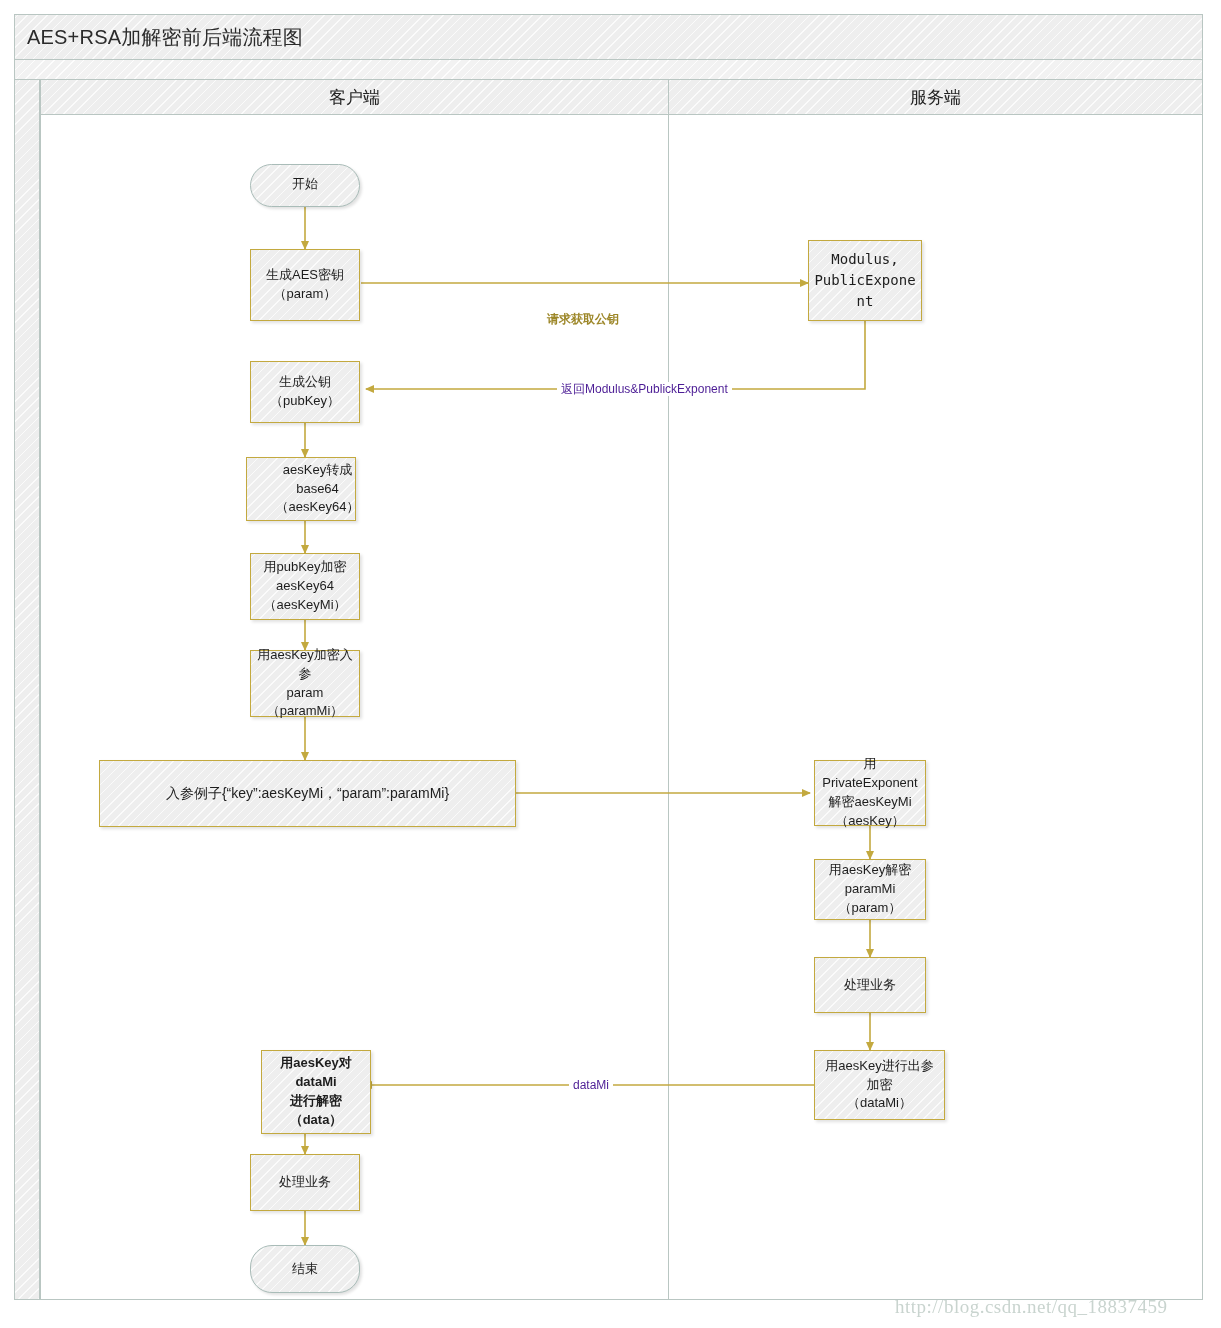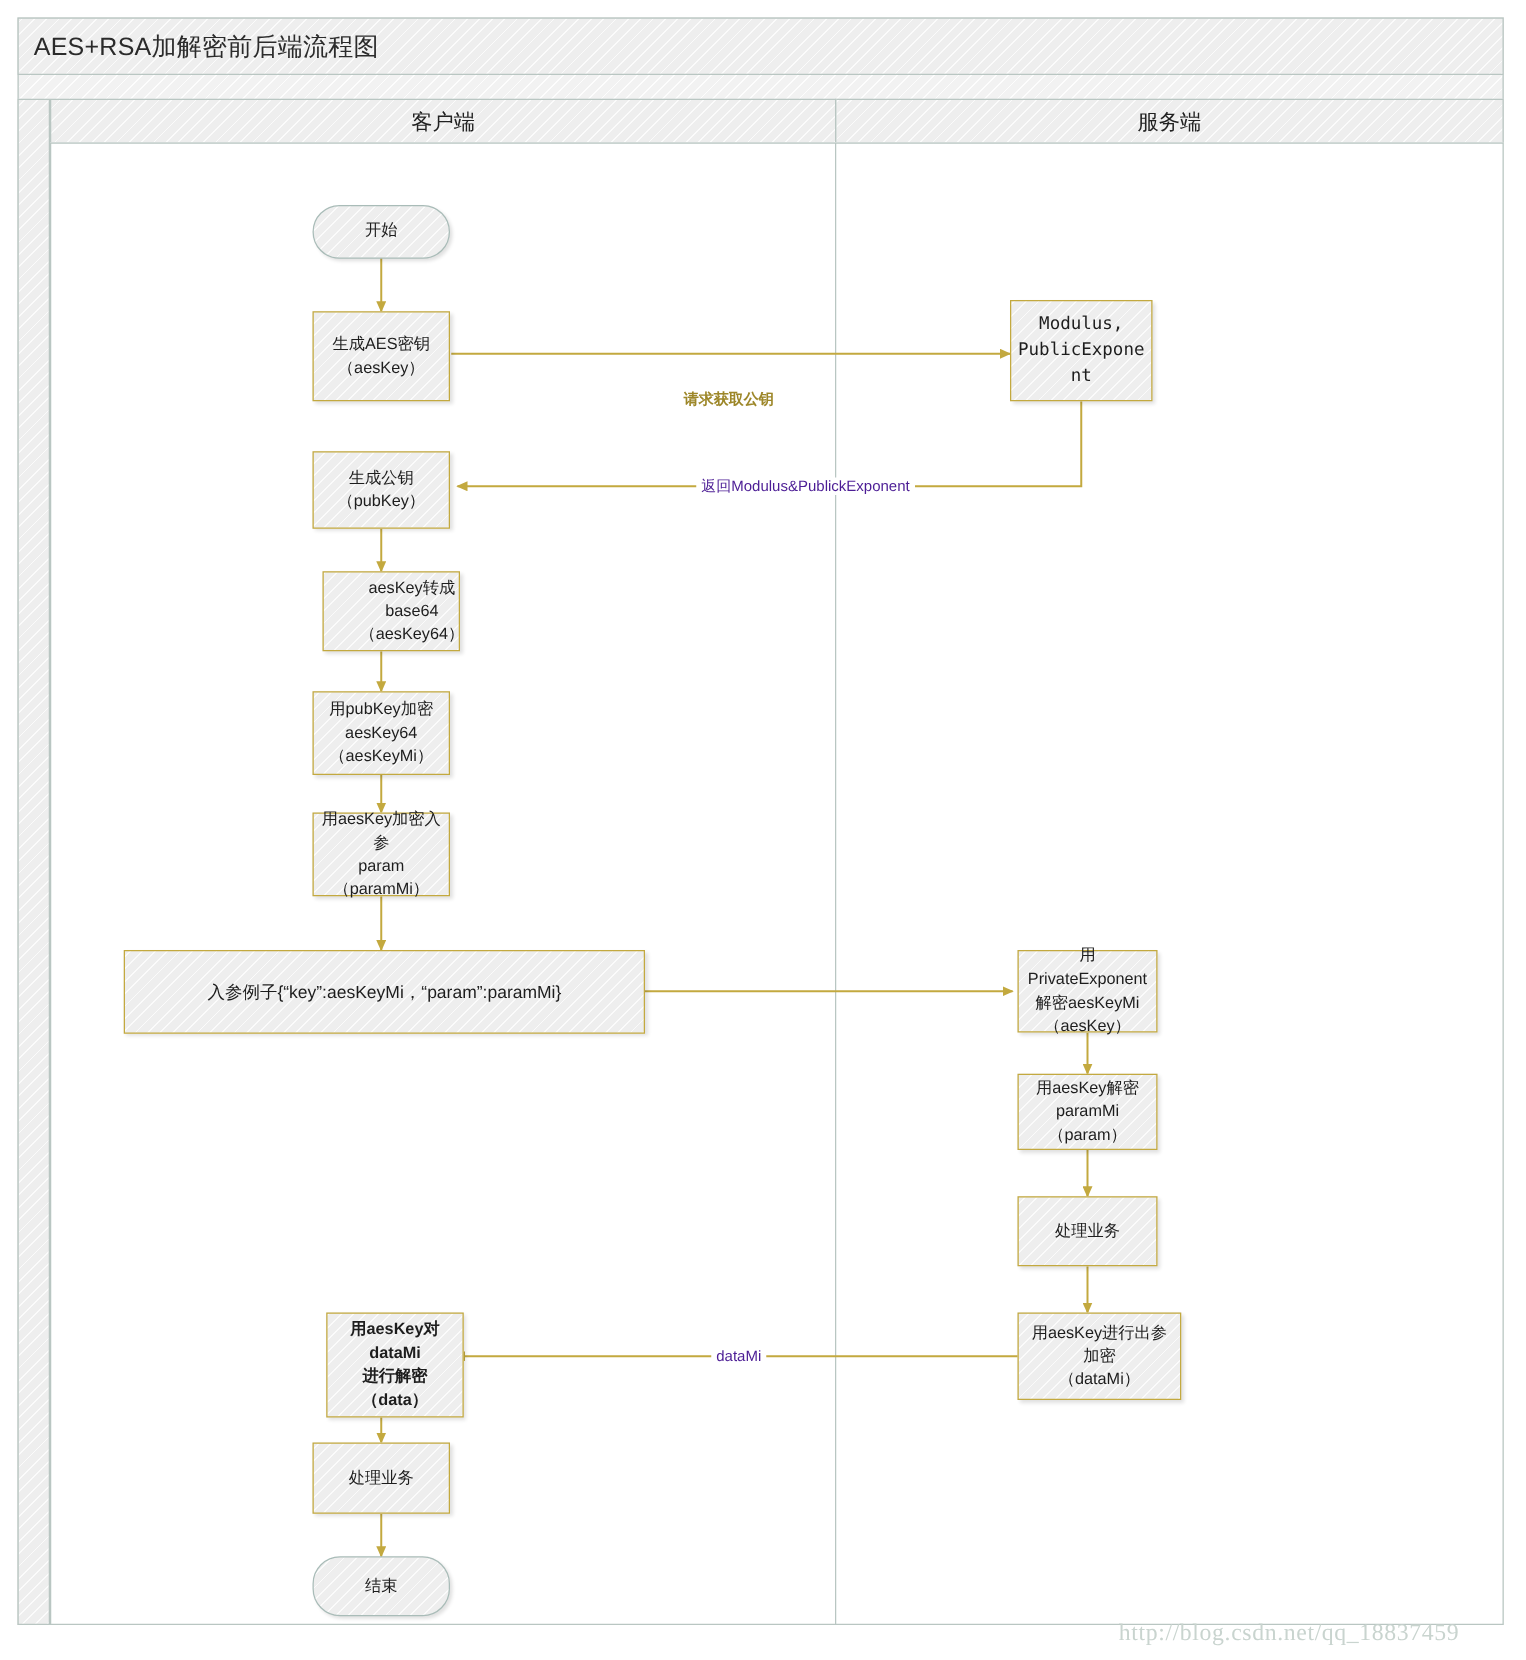--- a/index.html
+++ b/index.html
@@ -237,35 +237,35 @@
       <path d="M305,1211 L305,1245"></path>
     </g>
   </svg>
 
   <div class="node terminator hatch" style="left:250px; top:164px; width:110px; height:43px;font-family:Liberation Mono, monospace;">
     <span>开始</span>
   </div>
 
   <div class="node hatch" style="left:250px; top:249px; width:110px; height:72px;">
     <span>生成AES密钥
-（aesKey）</span>
+（param）</span>
   </div>
 
   <div class="node mono hatch" style="left:808px; top:240px; width:114px; height:81px;">
     <span>Modulus,
 PublicExpone
 nt</span>
   </div>
 
   <div class="node hatch" style="left:250px; top:361px; width:110px; height:62px;">
     <span>生成公钥
 （pubKey）</span>
   </div>
 
-  <div class="node hatch" style="left:258px; top:457px; width:110px; height:64px;padding-left:37px;">
+  <div class="node hatch" style="left:246px; top:457px; width:110px; height:64px;padding-left:37px;">
     <span>aesKey转成base64
 （aesKey64）</span>
   </div>
 
   <div class="node hatch" style="left:250px; top:553px; width:110px; height:67px;">
     <span>用pubKey加密
 aesKey64
 （aesKeyMi）</span>
   </div>
 

